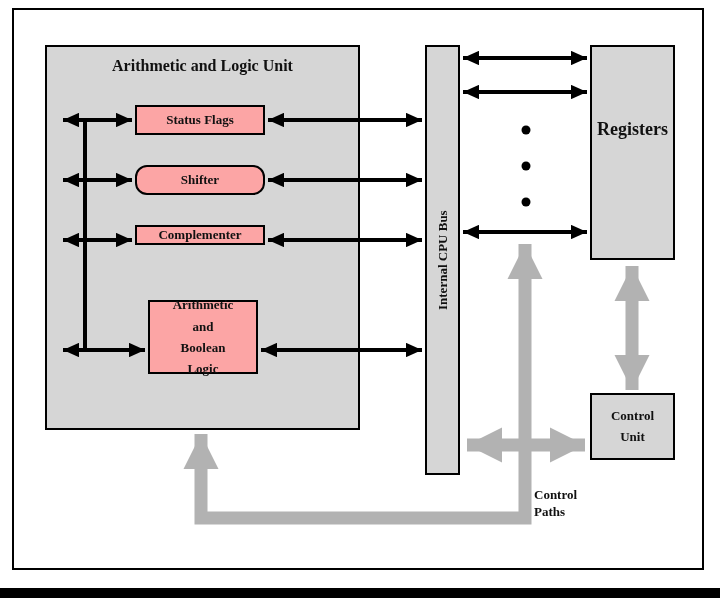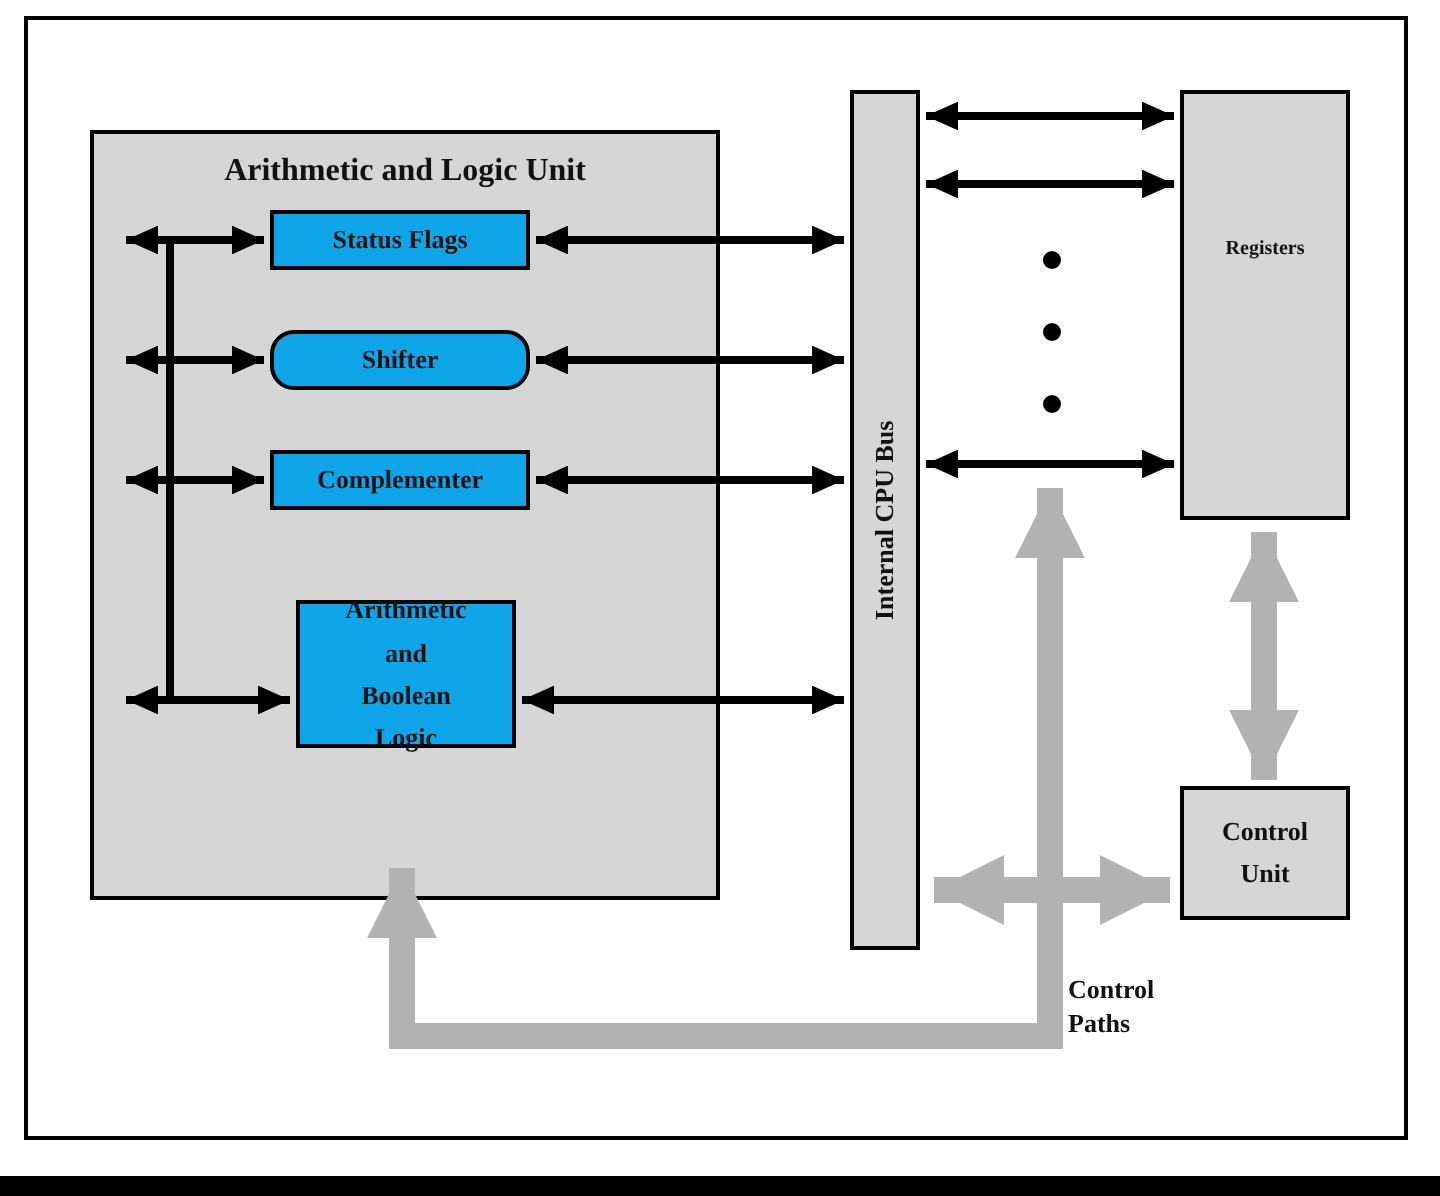--- a/index.html
+++ b/index.html
@@ -10,68 +10,68 @@
   }
   .frame {
     position:absolute; left:12px; top:8px; width:692px; height:562px;
     border:2px solid #000; background:#ffffff; box-sizing:border-box;
   }
   .gray-box {
     position:absolute; background:#d6d6d6; border:2px solid #000;
     box-sizing:border-box;
   }
   .white-box {
-    position:absolute; background:#0ea5e9; border:2px solid #000;
+    position:absolute; background:#fca5a5; border:2px solid #000;
     box-sizing:border-box; display:flex; align-items:center; justify-content:center;
     font-weight:bold; font-size:13px; text-align:center;
   }
   .alu-title {
     position:absolute; left:0; top:10px; width:100%;
     text-align:center; font-weight:bold; font-size:16px;
   }
   .multiline { white-space:pre-line; line-height:1.65; }
   .bus-label {
     position:absolute; left:0; top:0; width:100%; height:100%;
     display:flex; align-items:center; justify-content:center;
     writing-mode:vertical-rl; transform:rotate(180deg);
     font-weight:bold; font-size:13px;
   }
   .center-label {
     position:absolute; left:0; width:100%; text-align:center;
-    font-weight:bold; font-size:10px;
+    font-weight:bold; font-size:18px;
   }
   .control-paths {
     position:absolute; left:534px; top:487px;
     font-weight:bold; font-size:13px; line-height:1.3;
     white-space:pre-line;
   }
   svg.arrows { position:absolute; left:0; top:0; pointer-events:none; }
   .bottom-bar {
     position:absolute; left:0; top:588px; width:720px; height:10px;
     background:#000;
   }
 </style>
 </head>
 <body>
 
 <div id="canvas">
 
   <div class="frame"></div>
 
-  <div class="gray-box" style="left:45px; top:45px; width:315px; height:385px;margin-top:20px;">
+  <div class="gray-box" style="left:45px; top:45px; width:315px; height:385px;">
     <div class="alu-title">Arithmetic and Logic Unit</div>
   </div>
 
   <div class="white-box" style="left:135px; top:105px; width:130px; height:30px;">
     <span>Status Flags</span>
   </div>
   <div class="white-box" style="left:135px; top:165px; width:130px; height:30px;border-radius:12px;">
     <span>Shifter</span>
   </div>
-  <div class="white-box" style="left:135px; top:225px; width:130px; height:30px;">
+  <div class="white-box" style="left:135px; top:225px; width:130px; height:20px;">
     <span>Complementer</span>
   </div>
   <div class="white-box" style="left:148px; top:300px; width:110px; height:74px;">
     <span class="multiline">Arithmetic
 and
 Boolean
 Logic</span>
   </div>
 
   <div class="gray-box" style="left:425px; top:45px; width:35px; height:430px;">

